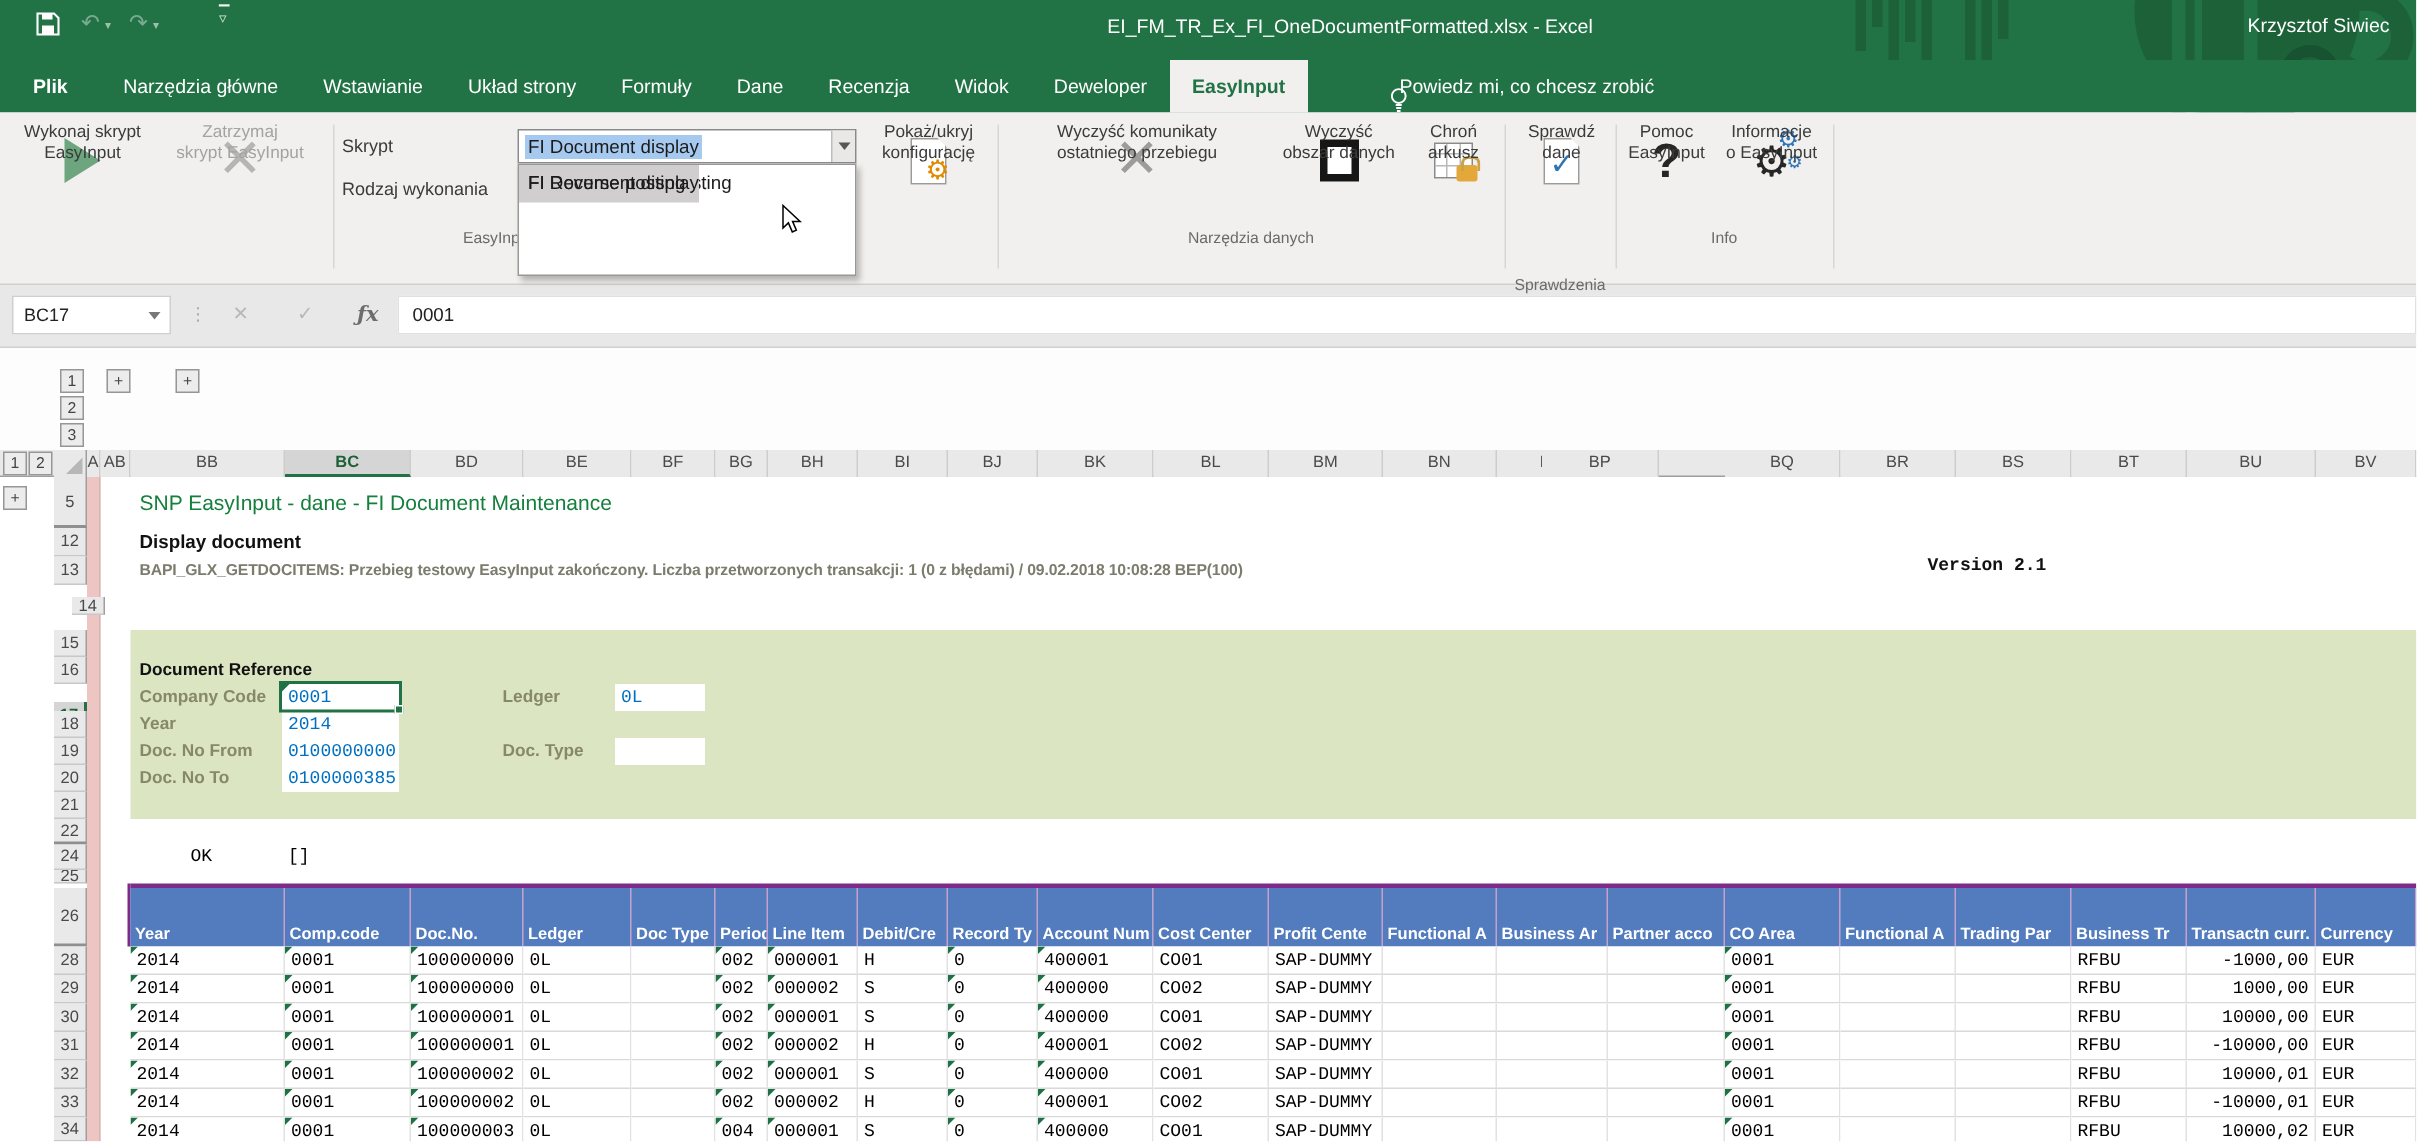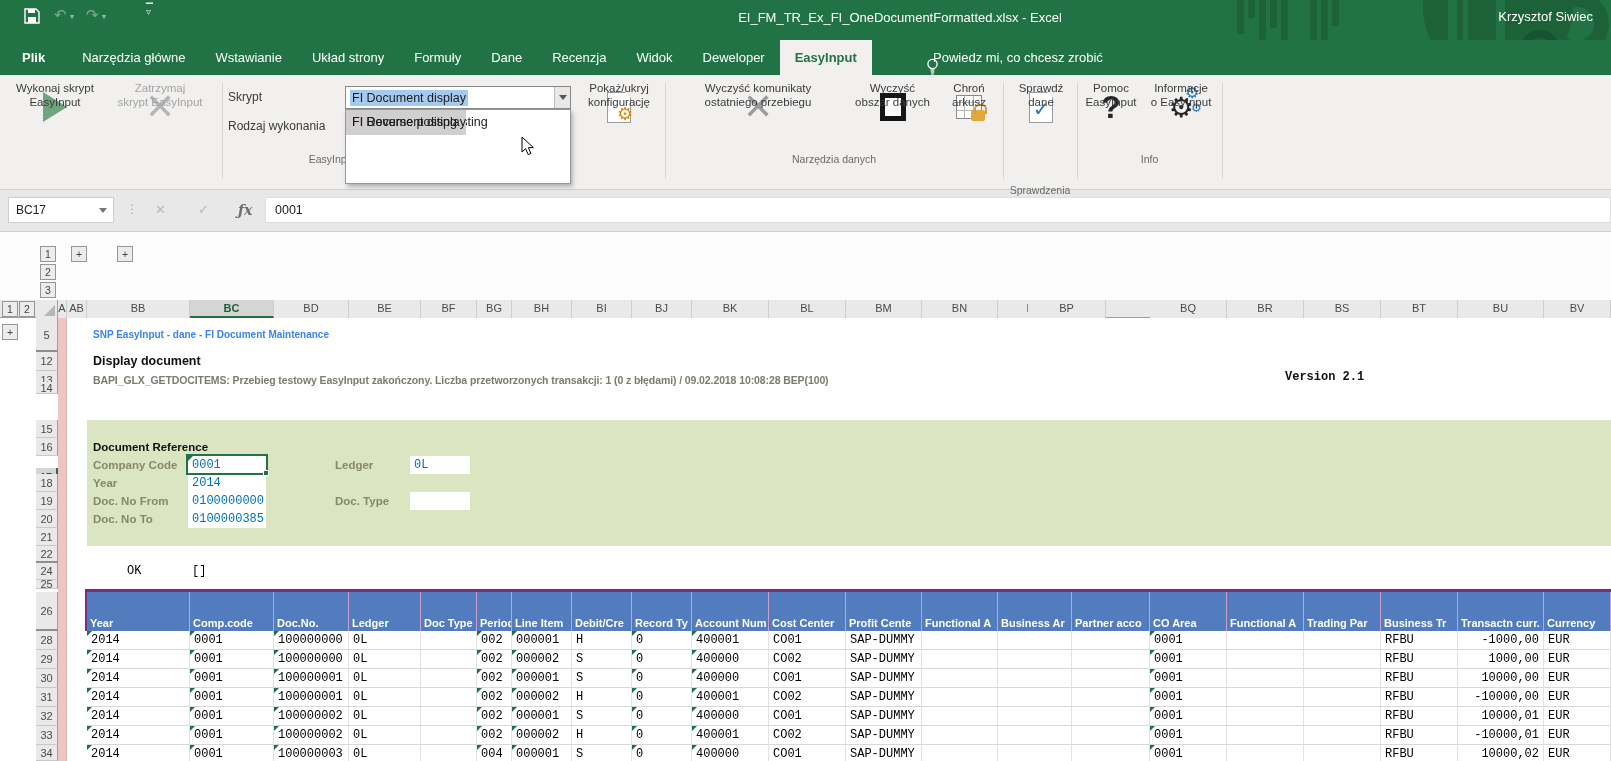--- a/index.html
+++ b/index.html
@@ -79,21 +79,21 @@
   .colhead.sel{background:#d5d5d5;border-bottom:2px solid #217346;color:#1d6038;font-weight:bold;}
   .selectall{left:36px;top:0;width:22px;height:18px;background:#e9e9e9;border-right:1px solid #9e9e9e;}
   .selectall::after{content:"";position:absolute;right:2px;bottom:2px;width:0;height:0;border-bottom:11px solid #b7b7b7;border-left:11px solid transparent;}
 
   
   .grid{left:0;top:318px;width:1611px;height:443px;background:#fff;z-index:2;}
   .rowhead{left:36px;width:22px;background:#e9e9e9;border-right:1px solid #9e9e9e;border-bottom:1px solid #c8c8c8;font-size:11px;color:#4a4a4a;text-align:center;overflow:hidden;}
   .rowhead.sel{background:#d5d5d5;border-right:2px solid #217346;color:#1d6038;font-weight:bold;}
   .rowhead.cut{border-bottom:2px solid #8f8f8f;}
   .pinkcol{left:58px;top:0;width:9px;height:443px;background:#edc6c4;border-right:1px solid #dcb4b2;}
-  .sheettitle{left:93px;font-weight:bold;font-size:10px;color:#3b82f6;white-space:nowrap;}
+  .sheettitle{left:93px;font-weight:normal;font-size:14px;color:#15803d;white-space:nowrap;}
   .subtitle{left:93px;font-weight:bold;font-size:12.5px;color:#111;white-space:nowrap;}
   .version{font-family:"Liberation Mono",monospace;font-weight:bold;font-size:12px;color:#111;white-space:nowrap;}
   .bapimsg{left:93px;font-weight:bold;font-size:10.5px;color:#7c7c6e;letter-spacing:-0.1px;white-space:nowrap;}
   .greenband{left:87px;top:102px;width:1524px;height:126px;background:#dbe5c1;}
   .flabel{font-size:11.5px;color:#87876a;font-weight:bold;white-space:nowrap;line-height:18px;height:18px;}
   .fsection{font-size:11.5px;color:#111;font-weight:bold;line-height:18px;height:18px;white-space:nowrap;}
   .fbox{background:#fff;height:18px;line-height:18px;font-family:"Liberation Mono",monospace;font-size:12px;color:#0070c0;padding-left:4px;white-space:nowrap;overflow:hidden;}
   .mono{font-family:"Liberation Mono",monospace;font-size:12px;color:#000;white-space:nowrap;}
   .tri{width:0;height:0;border-top:5px solid #1e7145;border-right:5px solid transparent;left:0;top:0;}
   .activecell{border:2px solid #217346;background:transparent;z-index:6;}
@@ -332,21 +332,21 @@
       </div>
   </div>
 
   <div class="grid">
     <div class="pinkcol"></div>
     <div class="obtn" style="left:2px;top:6px;">+</div>
     <div id="rowheadcells">
         <div class="rowhead cut" style="top: 0px; height: 34px; line-height: 34px;">5</div>
         <div class="rowhead" style="top: 34px; height: 19px; line-height: 19px;">12</div>
         <div class="rowhead" style="top: 53px; height: 19px; line-height: 19px;">13</div>
-        <div class="rowhead" style="top: 64px; height: 12px; line-height: 12px;">14</div>
+        <div class="rowhead" style="top: 80px; height: 12px; line-height: 12px; margin-left: 12px;">14</div>
         <div class="rowhead" style="top: 102px; height: 18px; line-height: 18px;">15</div>
         <div class="rowhead" style="top: 120px; height: 18px; line-height: 18px;">16</div>
         <div class="rowhead sel" style="top: 150px; height: 26px; line-height: 18px;">17</div>
         <div class="rowhead" style="top: 156px; height: 18px; line-height: 18px;">18</div>
         <div class="rowhead" style="top: 174px; height: 18px; line-height: 18px;">19</div>
         <div class="rowhead" style="top: 192px; height: 18px; line-height: 18px;">20</div>
         <div class="rowhead" style="top: 210px; height: 18px; line-height: 18px;">21</div>
         <div class="rowhead cut" style="top: 228px; height: 17px; line-height: 17px;">22</div>
         <div class="rowhead" style="top: 245px; height: 17px; line-height: 17px;">24</div>
         <div class="rowhead" style="top: 262px; height: 9px; line-height: 9px;">25</div>

